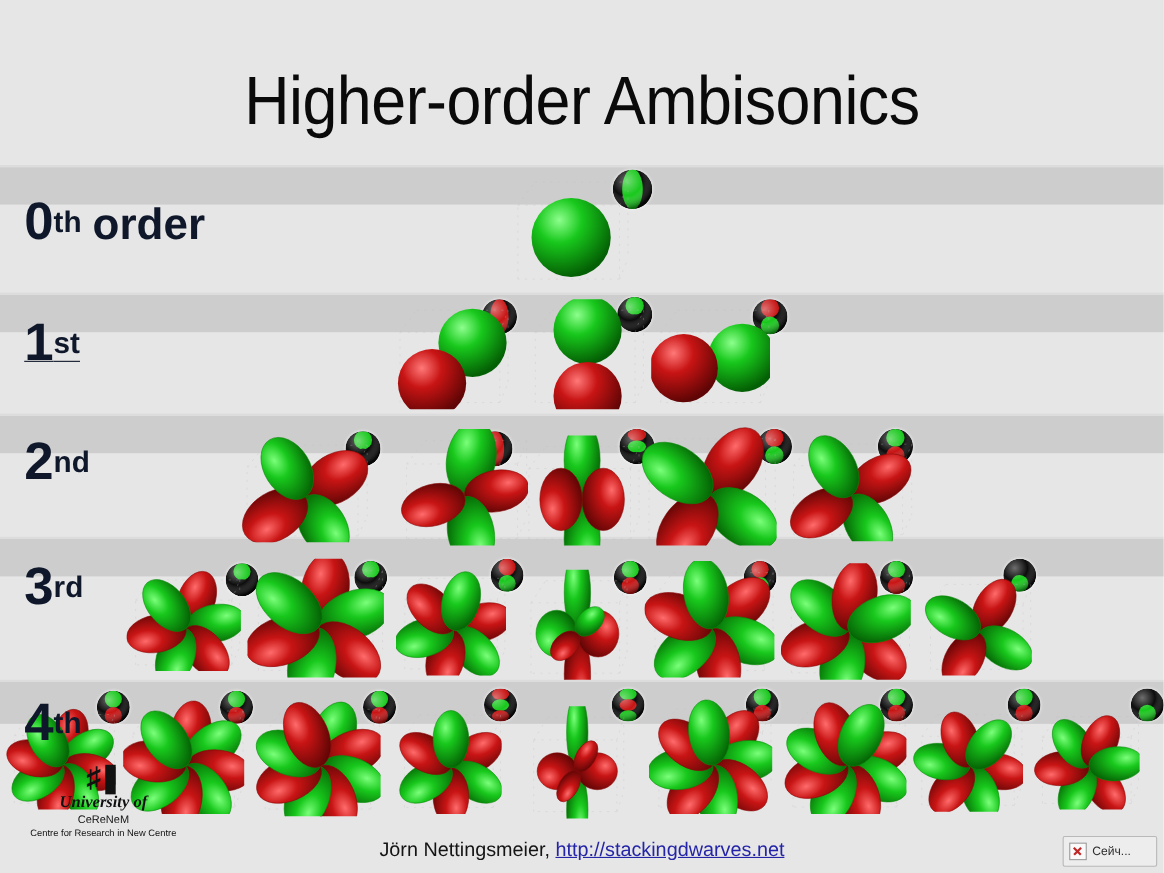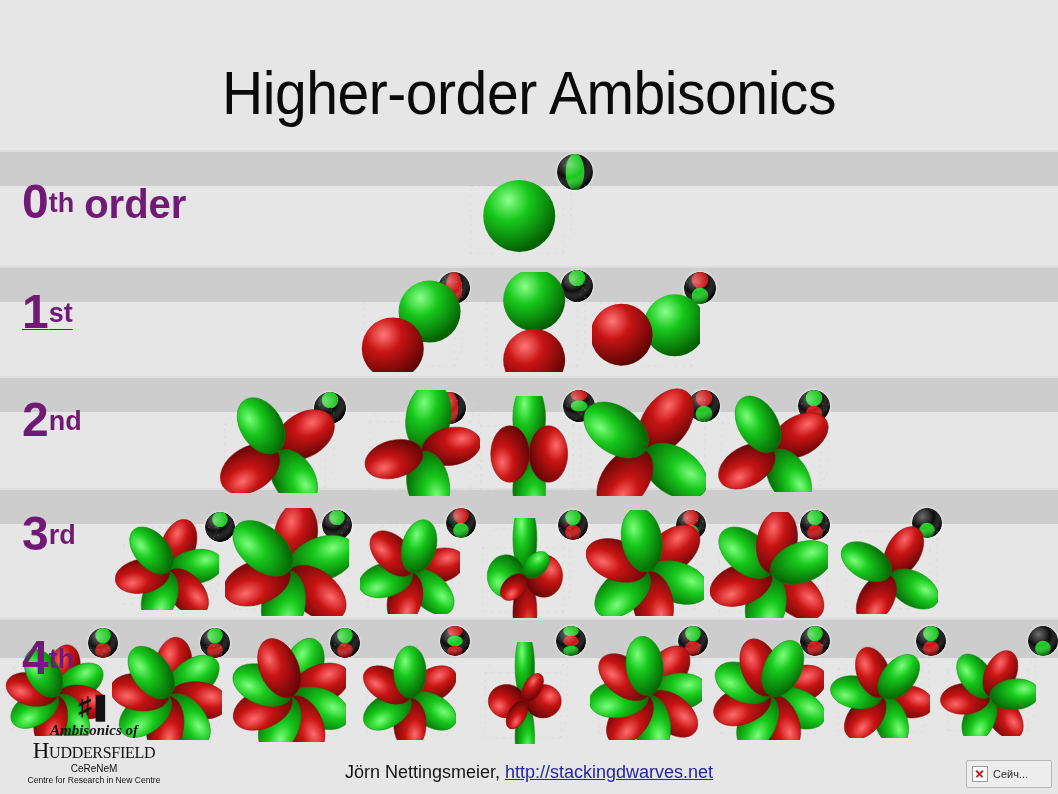--- a/index.html
+++ b/index.html
@@ -46,21 +46,21 @@
     content: "";
     position: absolute;
     left: 0; top: -2px;
     width: 100%; height: 2px;
     background: #dcdcdc;
   }
   .order-label {
     position: absolute;
     font-family: "Liberation Sans", sans-serif;
     font-weight: bold;
-    color: #701a75;
+    color: #0f172a;
     white-space: nowrap;
     line-height: 1;
     z-index: 6;
   }
   .order-label .ord-num { font-size: 48px; }
   .order-label .ord-sup {
     font-size: 27px;
     vertical-align: super;
     line-height: 0;
   }
@@ -1877,22 +1877,21 @@
             <rect x="0" y="0" width="100" height="100" fill="#0d0d0d"></rect>
             <ellipse cx="50" cy="25" rx="26" ry="26" fill="#0d0d0d"></ellipse>
             <ellipse cx="50" cy="75" rx="26" ry="26" fill="#18c81c"></ellipse>
             <circle cx="50" cy="50" r="50" fill="url(#h180)"></circle>
           </g>
         </svg></div>
     </div>
 
   <div id="logo">
     <div class="mark">♯❚</div>
-    <div class="uni">Ambisonics of</div>
-    <div class="hudd">Huddersfield</div>
+    <div class="uni">University of</div>
     <div class="cerenem">CeReNeM</div>
     <div class="tagline">Centre for Research in New Centre</div>
   </div>
 
   <div id="footer">
     <span class="author">Jörn Nettingsmeier, </span><span class="link">http://stackingdwarves.net</span>
   </div>
 
   <div id="tray">
     <span class="broken-icon"></span>

